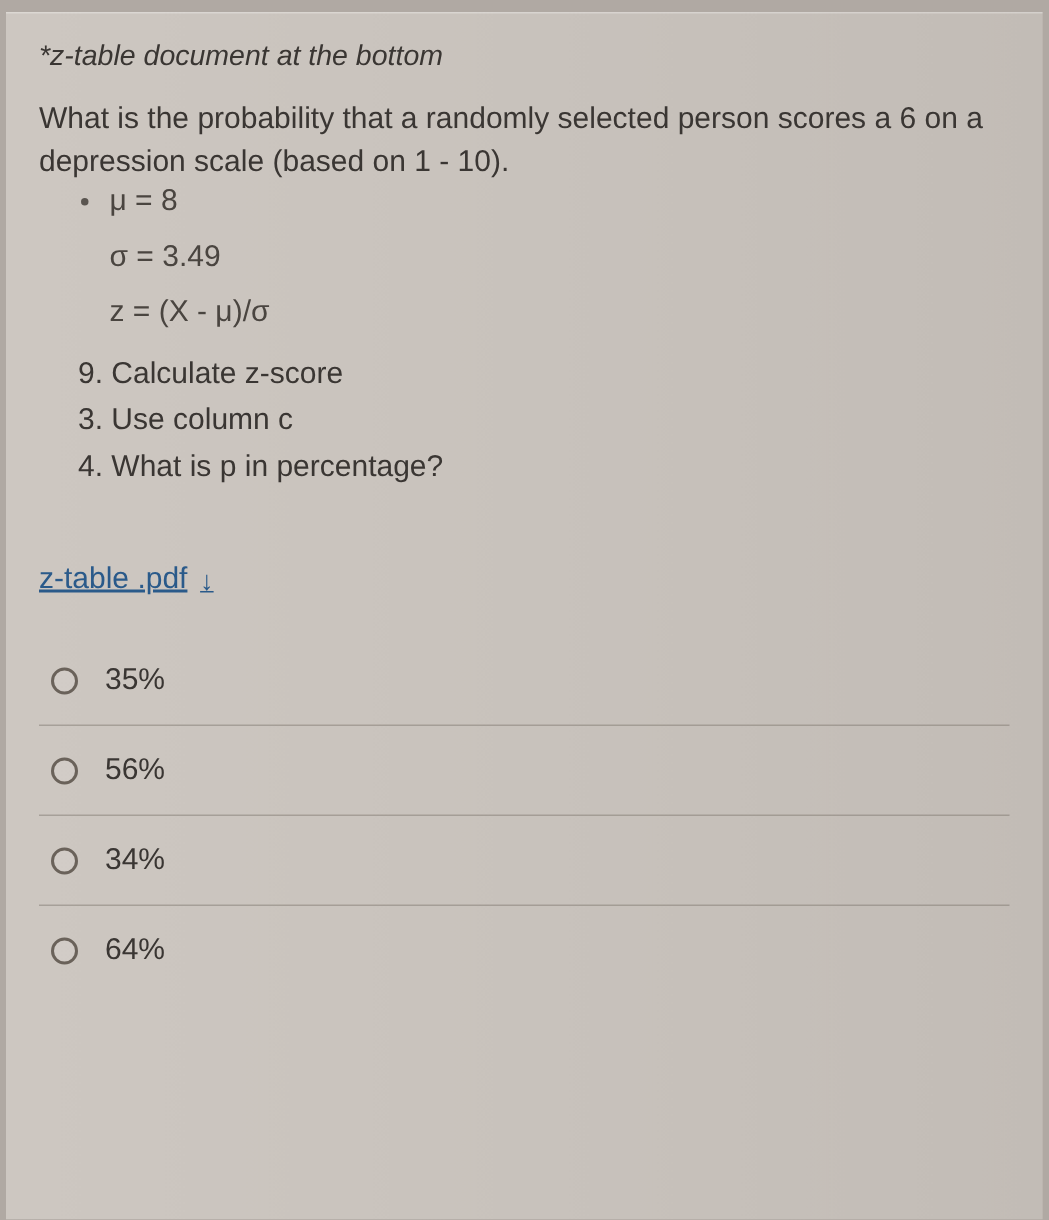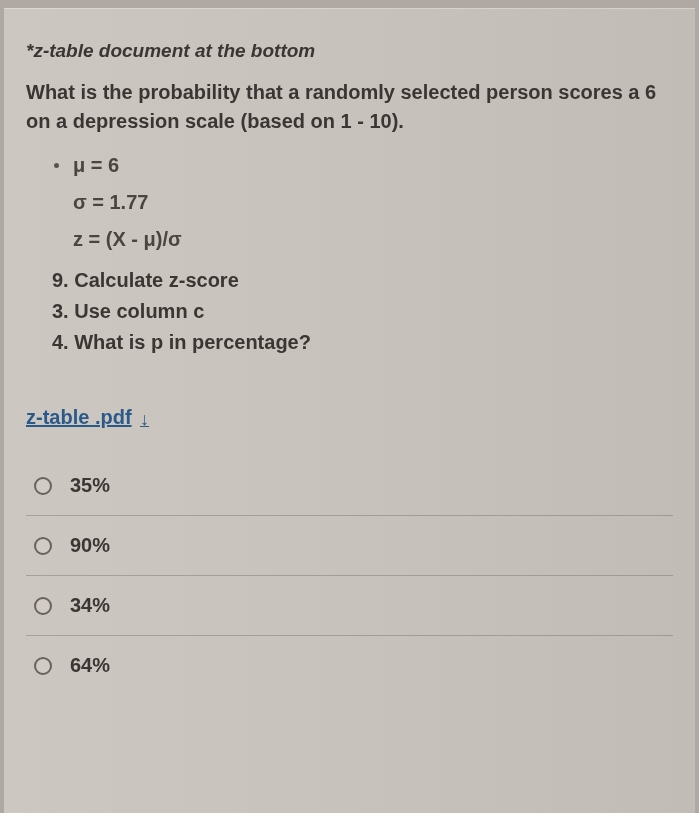--- a/index.html
+++ b/index.html
@@ -7,36 +7,34 @@
       width: 699px;
       height: 813px;
       font-family: -apple-system, BlinkMacSystemFont, 'Segoe UI', Arial, sans-serif;
       background: #b0a9a3;
       color: #3a3633;
       overflow: hidden;
     }
     .page {
       background: linear-gradient(to right, #cdc7c1 0%, #c8c2bc 50%, #c2bcb6 100%);
       margin: 8px 4px 0 4px;
-      padding: 31px 22px 0 22px;
+      padding: 18px 22px 0 22px;
       min-height: 805px;
       border-top: 1px solid rgba(255,255,255,0.3);
-      font-weight: bold;
     }
     .note {
       font-style: italic;
       font-size: 19px;
       color: #3a3633;
       margin-bottom: 16px;
     }
     .question {
       font-size: 20px;
       line-height: 1.45;
       color: #3a3633;
-      margin-bottom: 18px;
     }
     .bullet-row {
       display: flex;
       align-items: baseline;
       margin-left: 28px;
       margin-bottom: 14px;
       font-size: 20px;
       color: #4a4540;
     }
     .bullet-dot {
@@ -107,25 +105,25 @@
 <body>
 
 <div class="page">
 
   <div class="note">*z-table document at the bottom</div>
 
   <div class="question">What is the probability that a randomly selected person scores a 6 on a depression scale (based on 1 - 10).</div>
 
   <div class="bullet-row">
     <span class="bullet-dot"></span>
-    <span>μ = 6</span>
+    <span>μ = 8</span>
   </div>
 
   <div class="eq-row">
-    <span>σ = 1.77</span>
+    <span>σ = 3.49</span>
   </div>
 
   <div class="eq-row">
     <span>z = (X - μ)/σ</span>
   </div>
 
   <div class="steps">
     <div class="step">9. Calculate z-score</div>
     <div class="step">3. Use column c</div>
     <div class="step">4. What is p in percentage?</div>
@@ -136,21 +134,21 @@
     <span class="dl-icon">↓</span>
   </div>
 
   <div class="options">
     <div class="option">
       <span class="radio"></span>
       <span>35%</span>
     </div>
     <div class="option">
       <span class="radio"></span>
-      <span>90%</span>
+      <span>56%</span>
     </div>
     <div class="option">
       <span class="radio"></span>
       <span>34%</span>
     </div>
     <div class="option">
       <span class="radio"></span>
       <span>64%</span>
     </div>
   </div>

